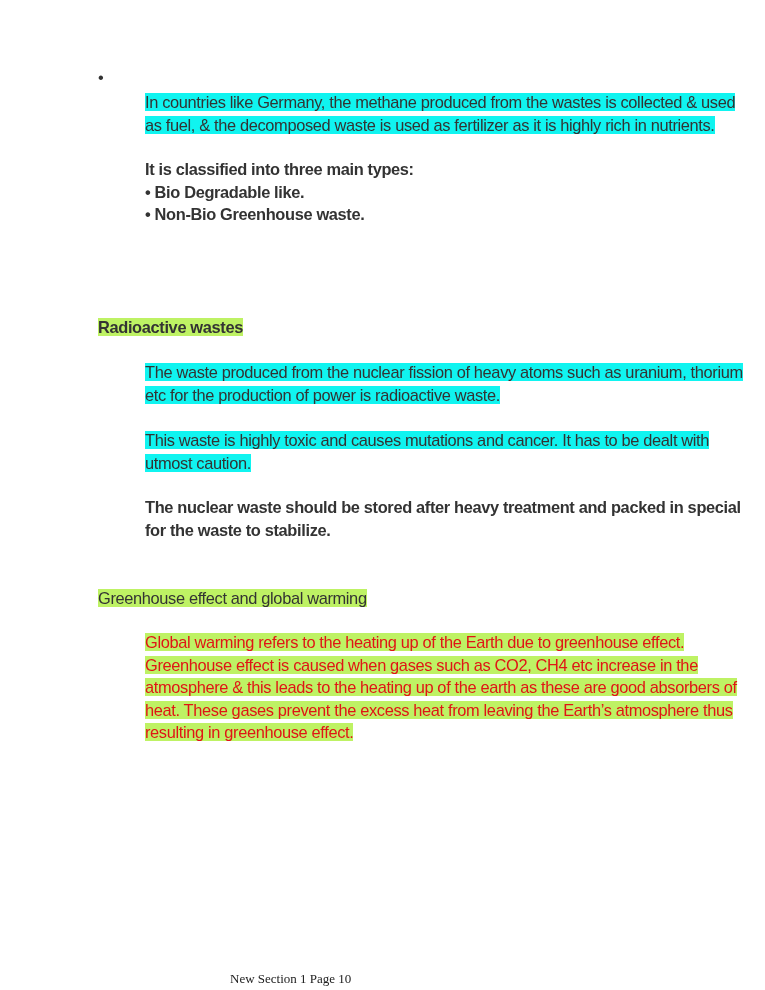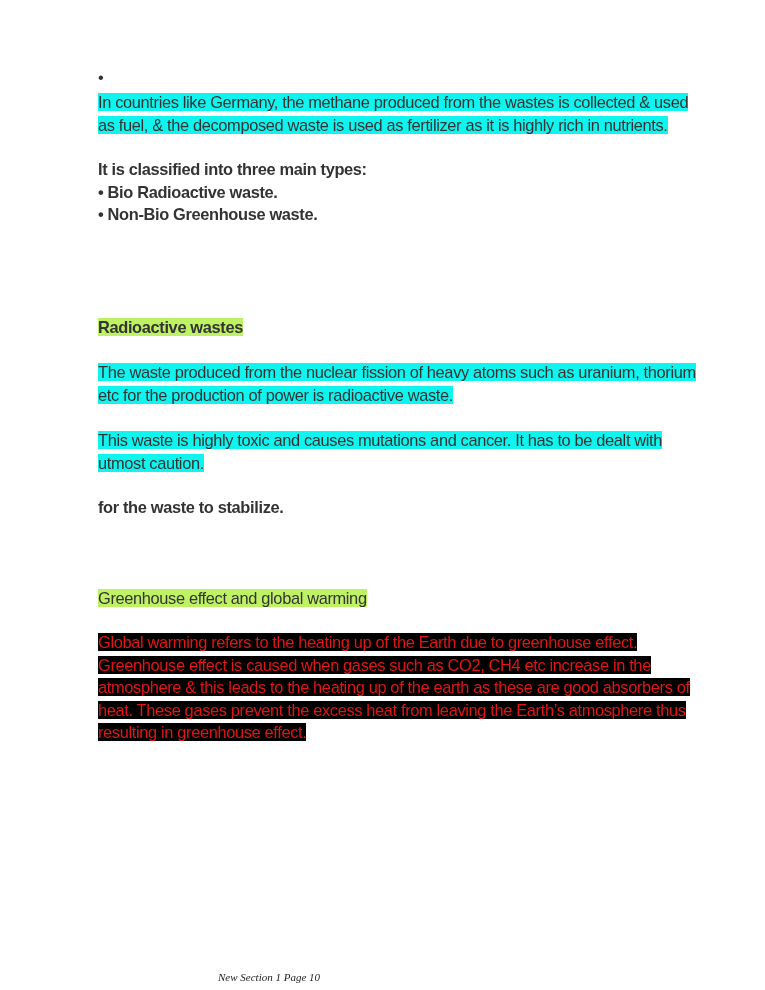--- a/index.html
+++ b/index.html
@@ -1,56 +1,57 @@
 <!DOCTYPE html>
 <html><head>
 <meta charset="utf-8">
 <style>
   html, body { margin: 0; padding: 0; background: #ffffff; }
   body { width: 765px; height: 990px; position: relative; overflow: hidden;
          font-family: "Liberation Sans", "DejaVu Sans", sans-serif; color: #333333; }
-  .line { display: block; white-space: nowrap; }
+  .line { display: block; white-space: nowrap; margin-left: 47px; }
   .hl-cyan { background: #10f4f0; }
   .hl-yellow { background: #bef264; }
-  .hl-pale { background: #000000; color: #e01515; }
+  .hl-pale { background: #bef264; color: #e01515; }
   .bold { font-weight: bold; }
-  .footer { position: absolute; left: 218px; top: 971px; font-family: "Liberation Serif", serif; font-size: 11px; color: #222; font-style: italic; }
+  .footer { position: absolute; left: 230px; top: 971px; font-family: "Liberation Serif", serif; font-size: 13px; color: #222; }
   .block { position: absolute; left: 98px; width: 665px; font-size: 16.4px; line-height: 22.5px; letter-spacing: -0.35px; }
 </style>
 </head>
 <body>
 
 <div class="block" style="top:66px;">•</div>
 
 <div class="block" style="top:91px;">
   <span class="line"><span class="hl-cyan">In countries like Germany, the methane produced from the wastes is collected &amp; used</span></span>
   <span class="line"><span class="hl-cyan">as fuel, &amp; the decomposed waste is used as fertilizer as it is highly rich in nutrients.</span></span>
 </div>
 
 <div class="block" style="top:158px;font-weight:bold;">
   <span class="line">It is classified into three main types:</span>
-  <span class="line">• Bio Radioactive waste.</span>
+  <span class="line">• Bio Degradable like.</span>
   <span class="line">• Non-Bio Greenhouse waste.</span>
 </div>
 
 <div class="block bold" style="top:316px;">
   <span class="hl-yellow">Radioactive wastes</span>
 </div>
 
 <div class="block" style="top:361px;">
   <span class="line"><span class="hl-cyan">The waste produced from the nuclear fission of heavy atoms such as uranium, thorium</span></span>
   <span class="line"><span class="hl-cyan">etc for the production of power is radioactive waste.</span></span>
 </div>
 
 <div class="block" style="top:429px;">
   <span class="line"><span class="hl-cyan">This waste is highly toxic and causes mutations and cancer. It has to be dealt with</span></span>
   <span class="line"><span class="hl-cyan">utmost caution.</span></span>
 </div>
 
 <div class="block bold" style="top:496px;">
+  <span class="line">The nuclear waste should be stored after heavy treatment and packed in special</span>
   <span class="line">for the waste to stabilize.</span>
 </div>
 
 <div class="block" style="top:587px;">
   <span class="hl-yellow">Greenhouse effect and global warming</span>
 </div>
 
 <div class="block" style="top:631px;">
   <span class="line"><span class="hl-pale">Global warming refers to the heating up of the Earth due to greenhouse effect.</span></span>
   <span class="line"><span class="hl-pale">Greenhouse effect is caused when gases such as CO2, CH4 etc increase in the</span></span>

